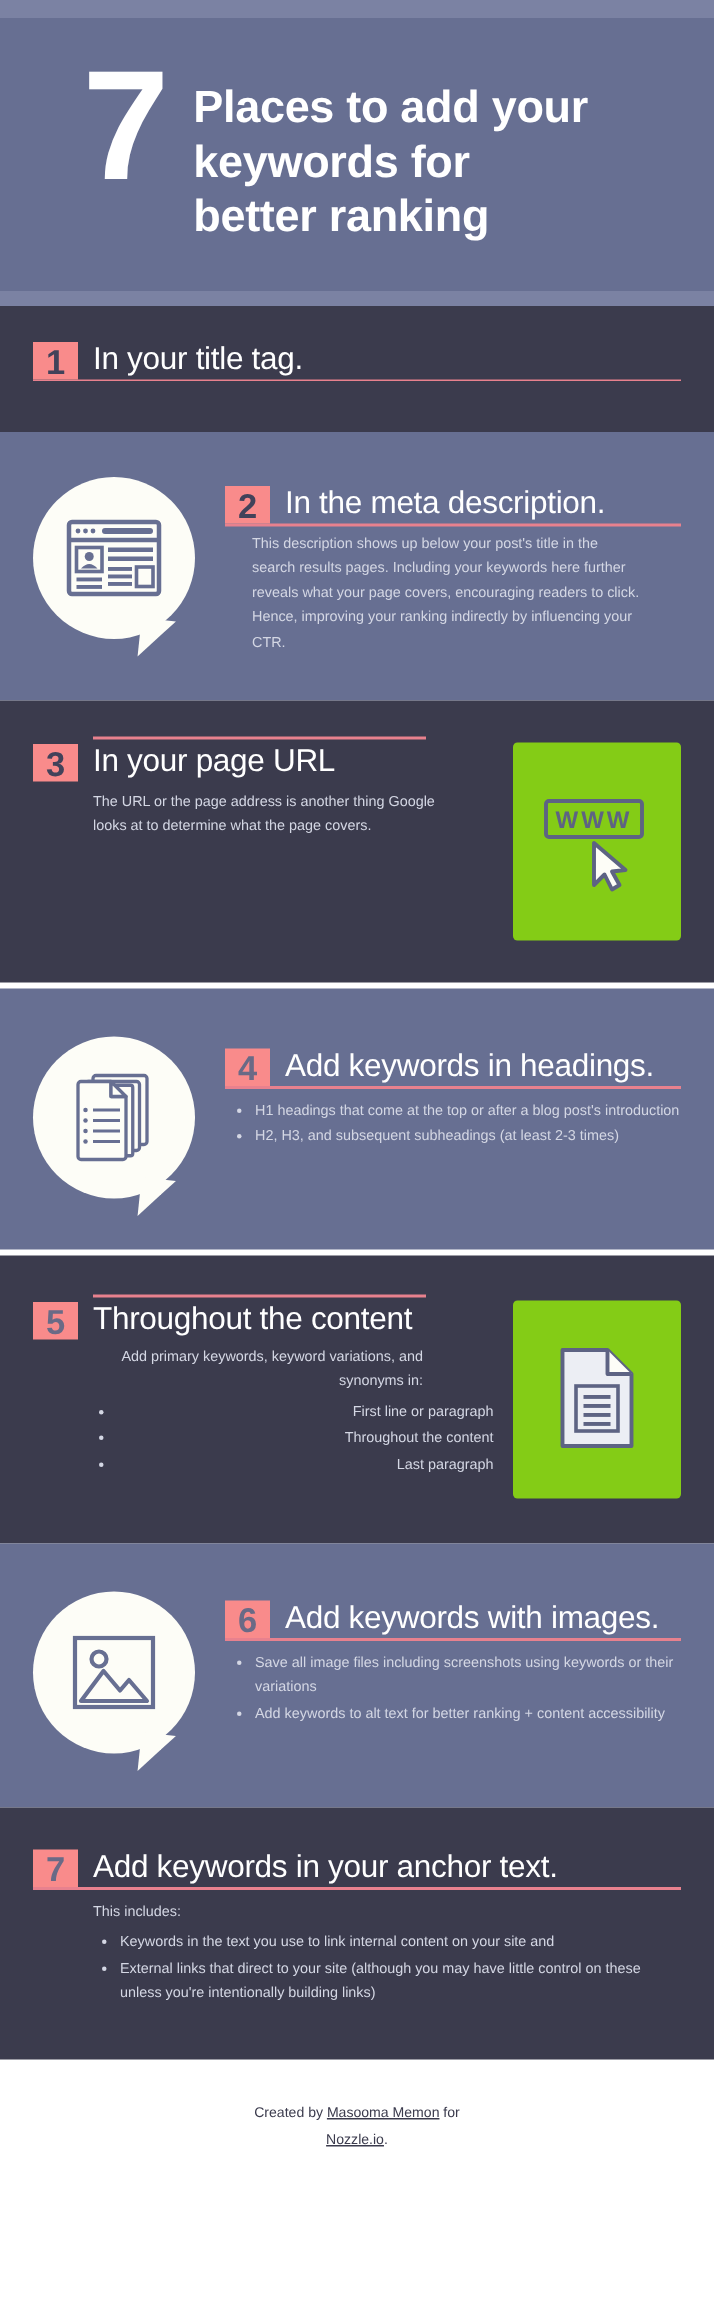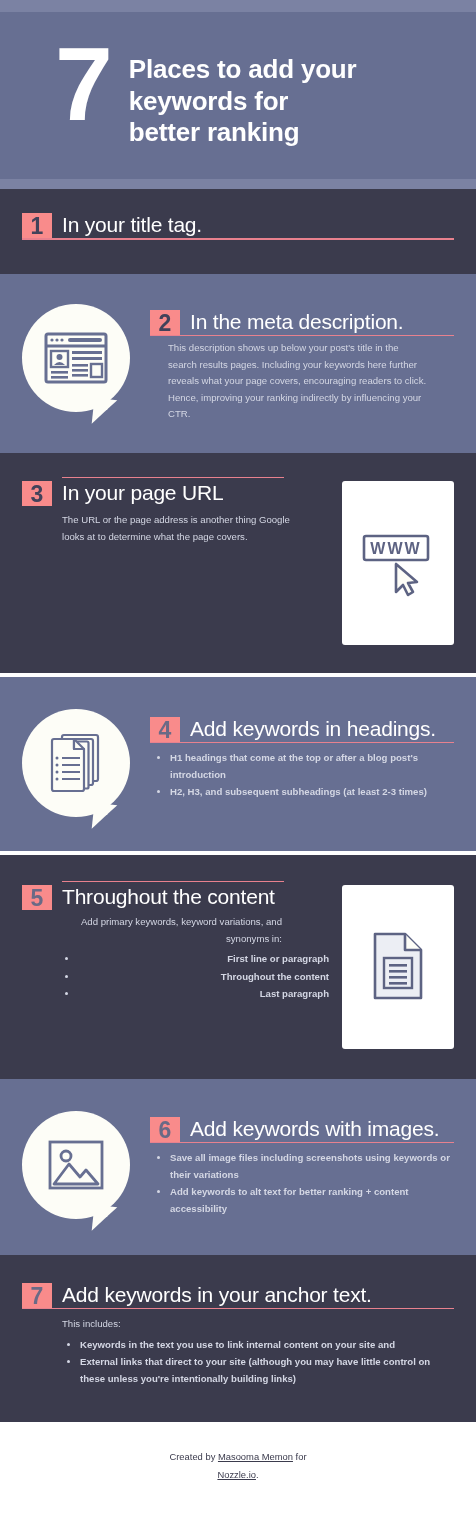--- a/index.html
+++ b/index.html
@@ -17,21 +17,21 @@
     color:#ffffff;
     font-size:104px;
     line-height:.82;
     font-weight:700;
     letter-spacing:-2px;
     margin-right:18px;
     margin-top:-4px;
   }
   .header-title{
     color:#ffffff;
-    font-size:26px;
+    font-size:30px;
     font-weight:700;
     line-height:1.22;
     letter-spacing:-0.2px;
     padding-top:8px;
   }
   .header-underline{height:10px;background:#7b82a3;}
 
   
   .section{position:relative;}
   .row{display:flex;align-items:flex-start;}
@@ -63,21 +63,21 @@
     flex:1;
   }
   .rule{height:1.5px;background:#e8818e;}
 
   .body-text{
     color:#d4d7e4;
     font-size:9.6px;
     line-height:1.72;
     font-weight:400;
   }
-  ul.bullets{margin:2px 0 0 0;padding-left:15px;font-weight:bold;}
+  ul.bullets{margin:2px 0 0 0;padding-left:15px;}
   ul.bullets li{
     color:#d4d7e4;
     font-size:9.6px;
     line-height:1.72;
     margin:0 0 1px 0;
   }
 
   
   #sec1{background:#3b3b4d;padding:24px 22px 34px 22px;}
   #sec1 .headwrap{width:100%;}
@@ -146,22 +146,22 @@
     position:absolute;
     right:14px;bottom:-13px;
     width:0;height:0;
     border-left:14px solid #fdfdf7;
     border-right:9px solid transparent;
     border-top:10px solid #fdfdf7;
     border-bottom:16px solid transparent;
     transform:rotate(6deg);
   }
   .card{
-    width:112px;height:164px;
-    background:#ffffff;
+    width:112px;height:132px;
+    background:#84cc16;
     border-radius:3px;
     display:flex;align-items:center;justify-content:center;
   }
 </style>
 </head>
 <body>
 
 <div class="page">
 
   <div class="topstrip"></div>

